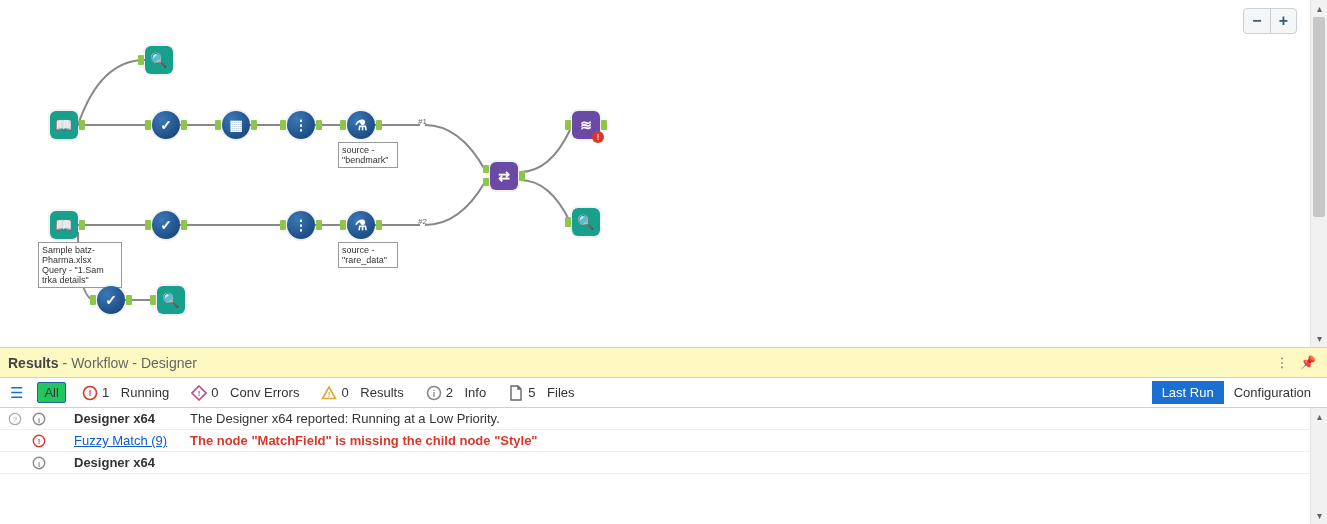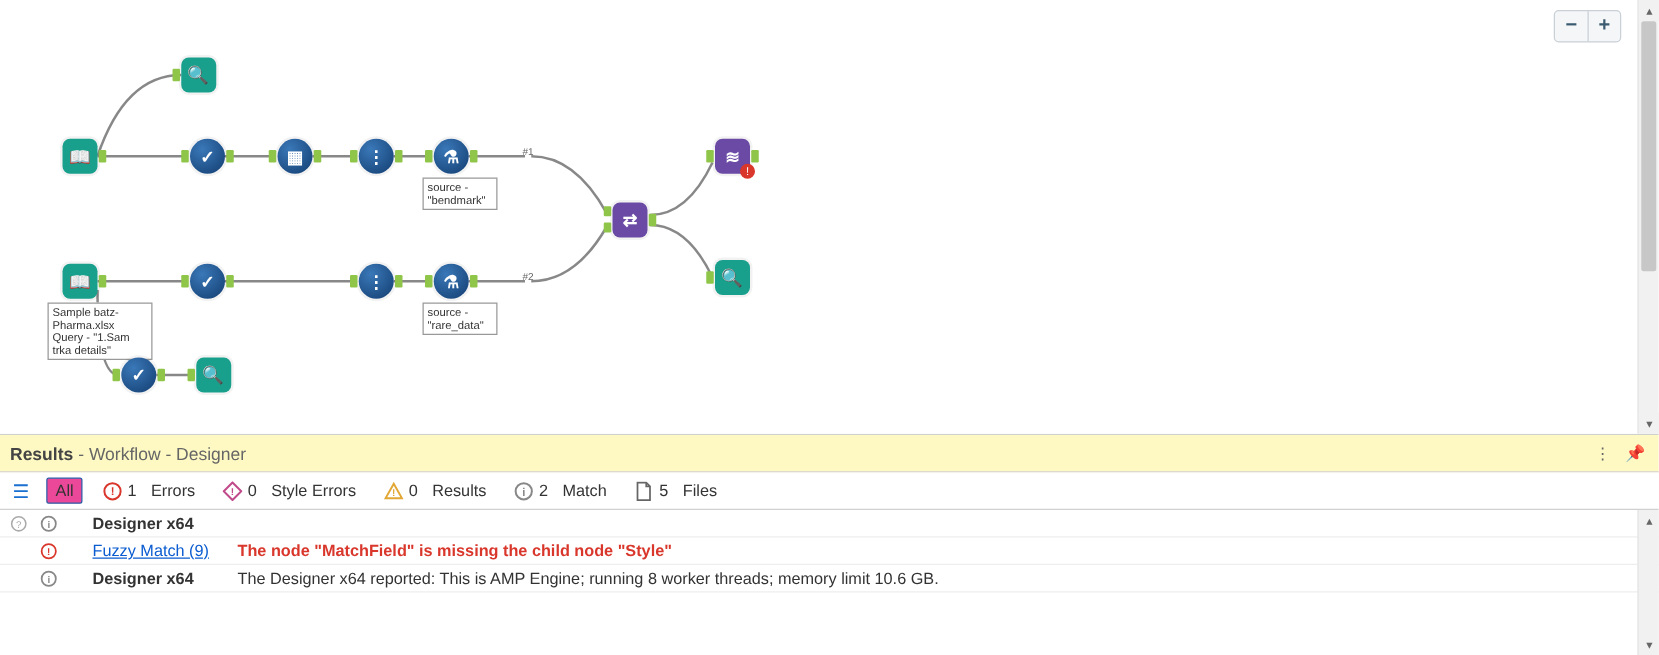--- a/index.html
+++ b/index.html
@@ -40,21 +40,21 @@
   
   .results-header { flex:0 0 30px; display:flex; align-items:center; padding:0 8px; background:#fef9c3; border-bottom:1px solid #d0d0d0; gap:4px; }
   .results-header .title { font-weight:bold; font-size:14px; color:#444; }
   .results-header .subtitle { font-size:14px; color:#666; }
   .results-header .spacer { flex:1; }
   .results-header .icon-btn { width:22px; height:22px; display:flex; align-items:center; justify-content:center; cursor:pointer; color:#666; border-radius:3px; }
 
   
   .filter-bar { flex:0 0 30px; display:flex; align-items:center; padding:0 6px; background:#fff; border-bottom:1px solid #d0d0d0; gap:10px; }
   .filter-bar .filter-btn { display:flex; align-items:center; gap:4px; padding:2px 6px; cursor:pointer; border-radius:2px; }
-  .filter-bar .filter-btn.active { border:1px solid #2a5ea8; background:#ec4899; }
+  .filter-bar .filter-btn.active { border:1px solid #2a5ea8; background:#22c55e; }
   .filter-bar .tabs-right { margin-left:auto; display:flex; }
   .filter-bar .tab { padding:4px 10px; cursor:pointer; font-size:13px; }
   .filter-bar .tab.active { background:#1a6fd1; color:#fff; }
   .filter-bar .list-icon { color:#1a6fd1; font-size:15px; padding:0 4px; cursor:pointer;}
   .ico { width:16px; height:16px; display:inline-flex; align-items:center; justify-content:center; }
   .ico svg { width:16px; height:16px; }
 
   
   .messages { flex:1; overflow:auto; position:relative; }
   .msg-row { display:flex; align-items:center; border-bottom:1px solid #eee; padding:3px 6px; gap:6px; font-size:13px; }
@@ -215,79 +215,84 @@
       <span>All</span>
     </span>
     <span class="filter-btn">
       <span class="ico">
           <svg viewBox="0 0 16 16">
             <circle cx="8" cy="8" r="6.5" fill="none" stroke="#d9372c" stroke-width="1.6"></circle>
             <text x="8" y="11" text-anchor="middle" font-size="9" fill="#d9372c" font-weight="bold">!</text>
           </svg>
         </span>
       <span>1</span>&nbsp;
-      <span>Errors</span>
+      <span>Running</span>
     </span>
     <span class="filter-btn">
       <span class="ico">
           <svg viewBox="0 0 16 16">
             <polygon points="8,1 15,8 8,15 1,8" fill="none" stroke="#c14a8a" stroke-width="1.6"></polygon>
             <text x="8" y="11" text-anchor="middle" font-size="8" fill="#c14a8a" font-weight="bold">!</text>
           </svg>
         </span>
       <span>0</span>&nbsp;
-      <span>Style Errors</span>
+      <span>Conv Errors</span>
     </span>
     <span class="filter-btn">
       <span class="ico">
           <svg viewBox="0 0 16 16">
             <polygon points="8,2 14.5,13.5 1.5,13.5" fill="none" stroke="#e2a734" stroke-width="1.6"></polygon>
             <text x="8" y="12" text-anchor="middle" font-size="8" fill="#e2a734" font-weight="bold">!</text>
           </svg>
         </span>
       <span>0</span>&nbsp;
       <span>Results</span>
     </span>
     <span class="filter-btn">
       <span class="ico">
           <svg viewBox="0 0 16 16">
             <circle cx="8" cy="8" r="6.5" fill="none" stroke="#888" stroke-width="1.6"></circle>
             <text x="8" y="12" text-anchor="middle" font-size="9" fill="#888" font-weight="bold">i</text>
           </svg>
         </span>
       <span>2</span>&nbsp;
-      <span>Match</span>
+      <span>Info</span>
     </span>
     <span class="filter-btn">
       <span class="ico">
           <svg viewBox="0 0 16 16">
             <path d="M3 1 h7 l3 3 v11 h-10 z M10 1 v3 h3" fill="none" stroke="#666" stroke-width="1.4"></path>
           </svg>
         </span>
       <span>5</span>&nbsp;
       <span>Files</span>
     </span>
 
+    <div class="tabs-right">
+      <div class="tab active">Last Run</div>
+      <div class="tab">Configuration</div>
+    </div>
   </div>
 
   <div class="messages">
     <div class="msg-row">
       <span class="help-ico">
           <svg width="14" height="14" viewBox="0 0 16 16">
             <circle cx="8" cy="8" r="6.5" fill="none" stroke="#aaa" stroke-width="1.4"></circle>
             <text x="8" y="11.5" text-anchor="middle" font-size="9" fill="#aaa">?</text>
           </svg>
         </span>
       <span class="sev-ico">
           <svg width="14" height="14" viewBox="0 0 16 16">
             <circle cx="8" cy="8" r="6.5" fill="none" stroke="#888" stroke-width="1.6"></circle>
             <text x="8" y="12" text-anchor="middle" font-size="9" fill="#888" font-weight="bold">i</text>
           </svg>
         </span>
       <span class="source">Designer x64</span>
+      <span class="text">The Designer x64 reported: Running at a Low Priority.</span>
     </div>
     <div class="msg-row error">
       <span class="help-ico"></span>
       <span class="sev-ico">
           <svg width="14" height="14" viewBox="0 0 16 16">
             <circle cx="8" cy="8" r="6.5" fill="none" stroke="#d9372c" stroke-width="1.6"></circle>
             <text x="8" y="11" text-anchor="middle" font-size="9" fill="#d9372c" font-weight="bold">!</text>
           </svg>
         </span>
       <span class="source"><a href="#">Fuzzy Match (9)</a></span>
@@ -295,21 +300,20 @@
     </div>
     <div class="msg-row">
       <span class="help-ico"></span>
       <span class="sev-ico">
           <svg width="14" height="14" viewBox="0 0 16 16">
             <circle cx="8" cy="8" r="6.5" fill="none" stroke="#888" stroke-width="1.6"></circle>
             <text x="8" y="12" text-anchor="middle" font-size="9" fill="#888" font-weight="bold">i</text>
           </svg>
         </span>
       <span class="source">Designer x64</span>
-      <span class="text">The Designer x64 reported: This is AMP Engine; running 8 worker threads; memory limit 10.6 GB.</span>
     </div>
 
     <div class="msg-scroll">
       <div class="arrow up">▴</div>
       <div class="arrow down">▾</div>
     </div>
   </div>
 </div>
 
 </body></html>

